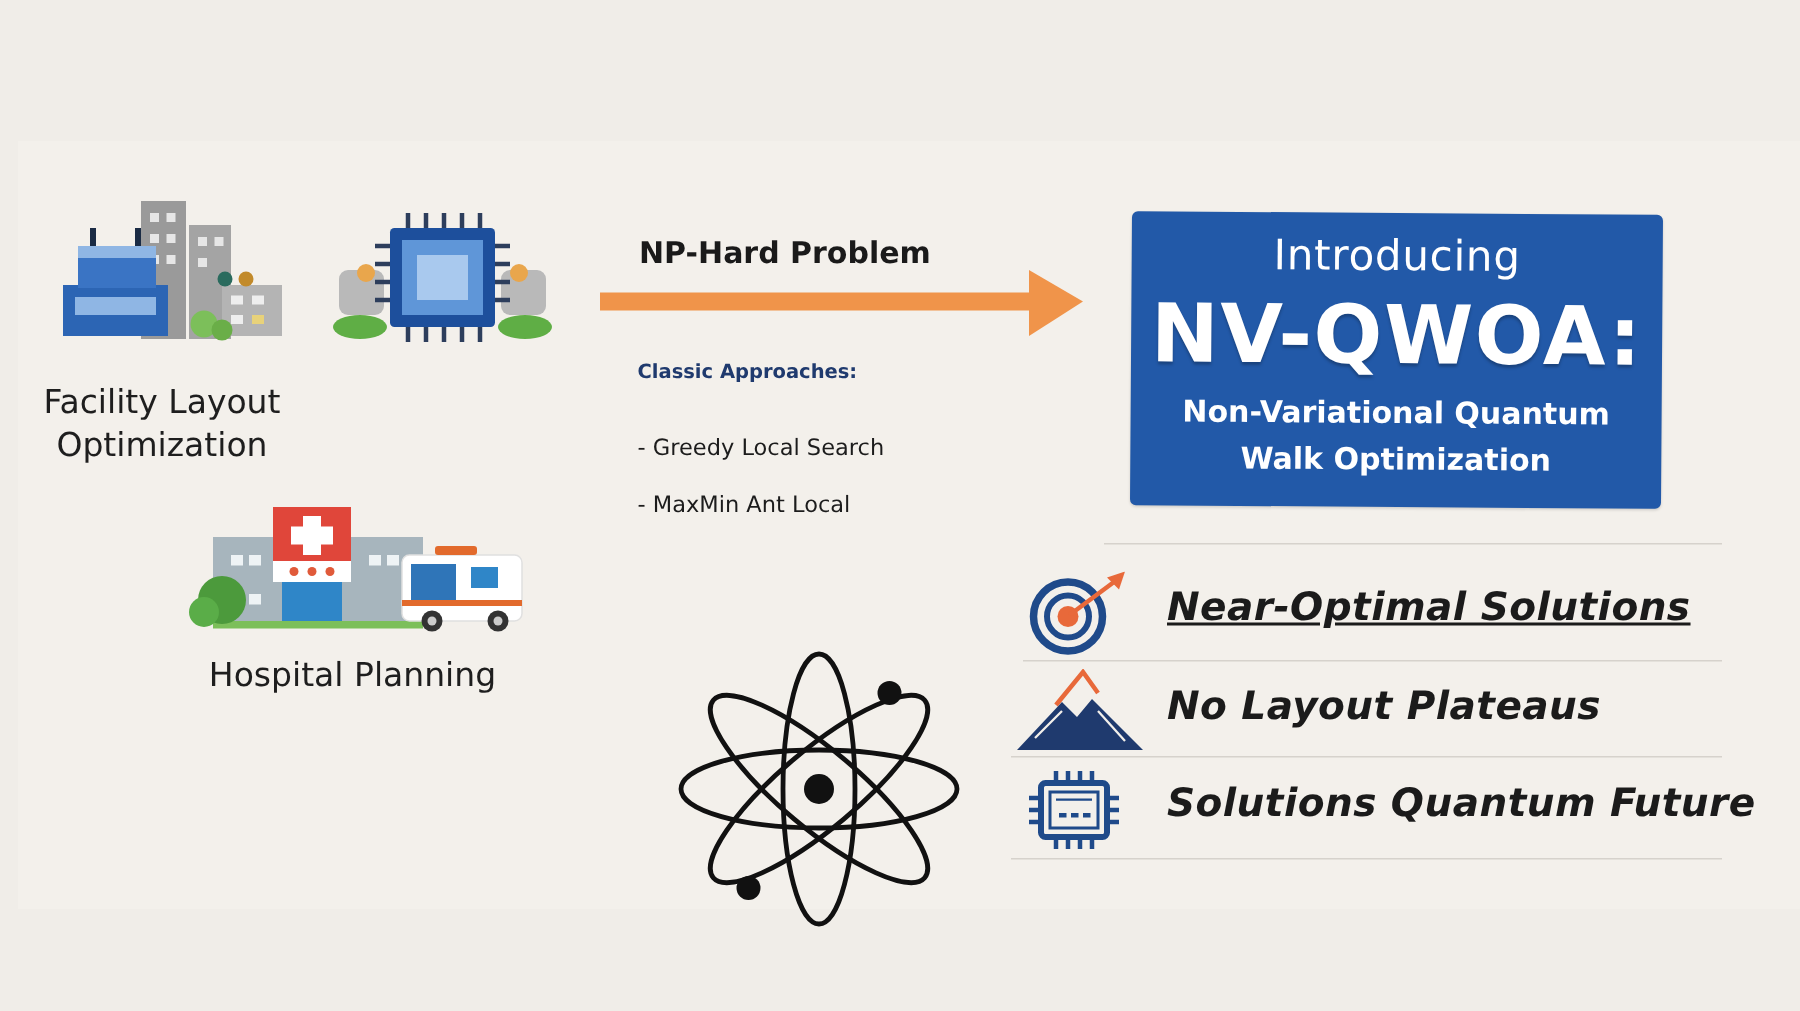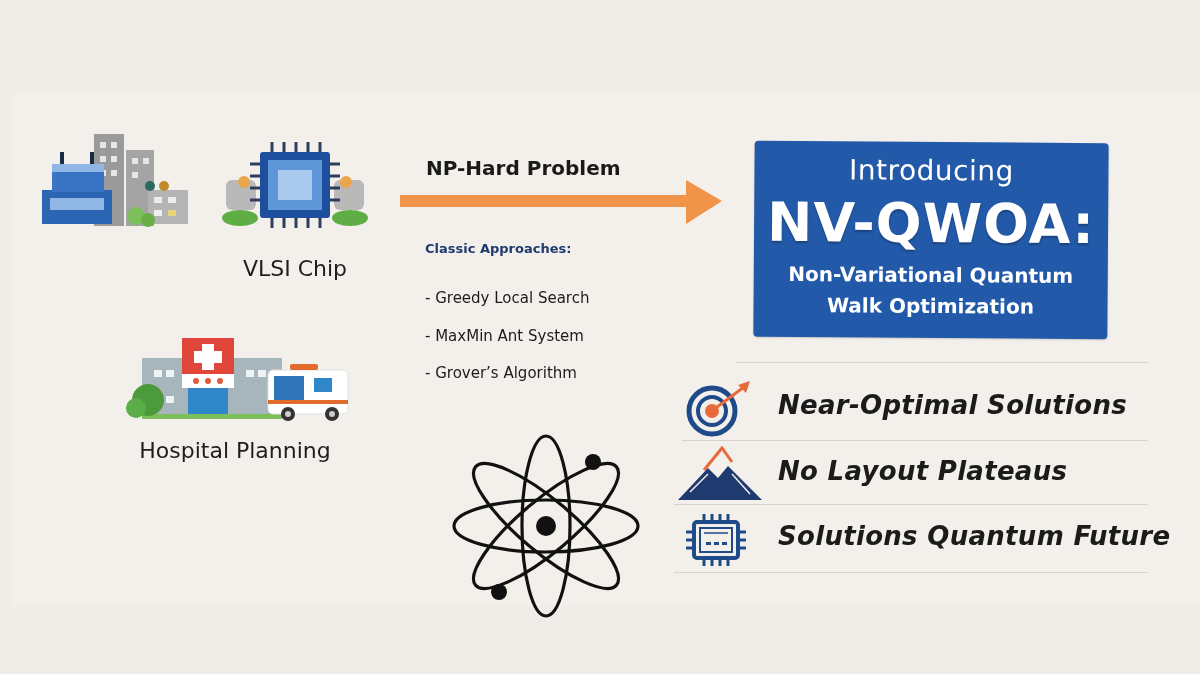--- a/index.html
+++ b/index.html
@@ -103,23 +103,24 @@
         <line x1="108" y1="48" x2="118" y2="48"></line>
         <line x1="108" y1="60" x2="118" y2="60"></line>
     </g>
     <rect x="38" y="12" width="70" height="66" rx="3" fill="#1d4f9c"></rect>
     <rect x="46" y="20" width="54" height="50" fill="#5f96d8"></rect>
     <rect x="56" y="30" width="34" height="30" fill="#a9c9ee"></rect>
   </svg>
 </div>
 
 <div class="abs app-label" style="left:18px; top:254px; width:180px;">
+  <div>Facility Layout</div>
+  <div>Optimization</div>
 </div>
 <div class="abs app-label" style="left:220px; top:254px; width:150px;">
-  <div>VLSI Chip</div>
 </div>
 
 <div class="abs icon" style="left:122px; top:330px;">
   <svg width="228" height="92" viewBox="0 0 228 92">
     <rect x="20" y="28" width="140" height="60" fill="#a7b5bd"></rect>
     <rect x="60" y="8" width="52" height="36" fill="#e0463a"></rect>
     <rect x="80" y="14" width="12" height="26" fill="#fff"></rect>
       <rect x="72" y="21" width="28" height="12" fill="#fff"></rect>
     <rect x="60" y="44" width="52" height="14" fill="#fff"></rect>
     <circle cx="74" cy="51" r="3" fill="#e05a3a"></circle>
@@ -156,22 +157,21 @@
 <div class="abs arrow icon">
   <svg width="324" height="50" viewBox="0 0 324 50">
     <rect x="0" y="17" width="290" height="12" fill="#f0944a"></rect>
     <polygon points="286,2 322,23 286,46" fill="#f0944a"></polygon>
   </svg>
 </div>
 
 <div class="abs classic-title">Classic Approaches:</div>
 <ul class="abs classic-list">
   <li>- Greedy Local Search</li>
-  <li>- MaxMin Ant System</li>
-  <li>- Grover’s Algorithm</li>
+  <li>- MaxMin Ant Local</li>
 </ul>
 
 <div class="abs icon" style="left:452px; top:432px;">
   <svg width="190" height="190" viewBox="0 0 190 190">
     <g fill="none" stroke="#111" stroke-width="3.2">
       <ellipse cx="94" cy="94" rx="92" ry="26"></ellipse>
       <ellipse cx="94" cy="94" rx="24" ry="90"></ellipse>
       <ellipse cx="94" cy="94" rx="92" ry="26" transform="rotate(40 94 94)"></ellipse>
       <ellipse cx="94" cy="94" rx="92" ry="26" transform="rotate(-40 94 94)"></ellipse>
     </g>
@@ -194,21 +194,21 @@
 
 <div class="abs icon" style="left:686px; top:381px;">
   <svg width="68" height="58" viewBox="0 0 68 58">
     <circle cx="26" cy="30" r="23" fill="none" stroke="#1f4a8a" stroke-width="5"></circle>
     <circle cx="26" cy="30" r="14" fill="none" stroke="#1f4a8a" stroke-width="4"></circle>
     <circle cx="26" cy="30" r="7" fill="#e8693a"></circle>
     <line x1="27" y1="29" x2="58" y2="6" stroke="#e8693a" stroke-width="3"></line>
     <polygon points="52,4 64,0 60,12" fill="#e8693a"></polygon>
   </svg>
 </div>
-<div class="abs feat-text" style="left:778px; top:390px;">Near-Optimal Solutions</div>
+<div class="abs feat-text" style="left:778px; top:390px;text-decoration:underline;">Near-Optimal Solutions</div>
 
 <div class="feat-line" style="left:682px; top:440px; width:466px;"></div>
 
 <div class="abs icon" style="left:678px; top:446px;">
   <svg width="86" height="56" viewBox="0 0 86 56">
     <polyline points="26,24 44,2 54,16" fill="none" stroke="#e8693a" stroke-width="3"></polyline>
     <polygon points="0,54 30,22 40,32 50,20 84,54" fill="#1f3a6e"></polygon>
     <polyline points="12,46 30,28" fill="none" stroke="#f3f0eb" stroke-width="1.5"></polyline>
     <polyline points="54,28 72,48" fill="none" stroke="#f3f0eb" stroke-width="1.5"></polyline>
   </svg>

